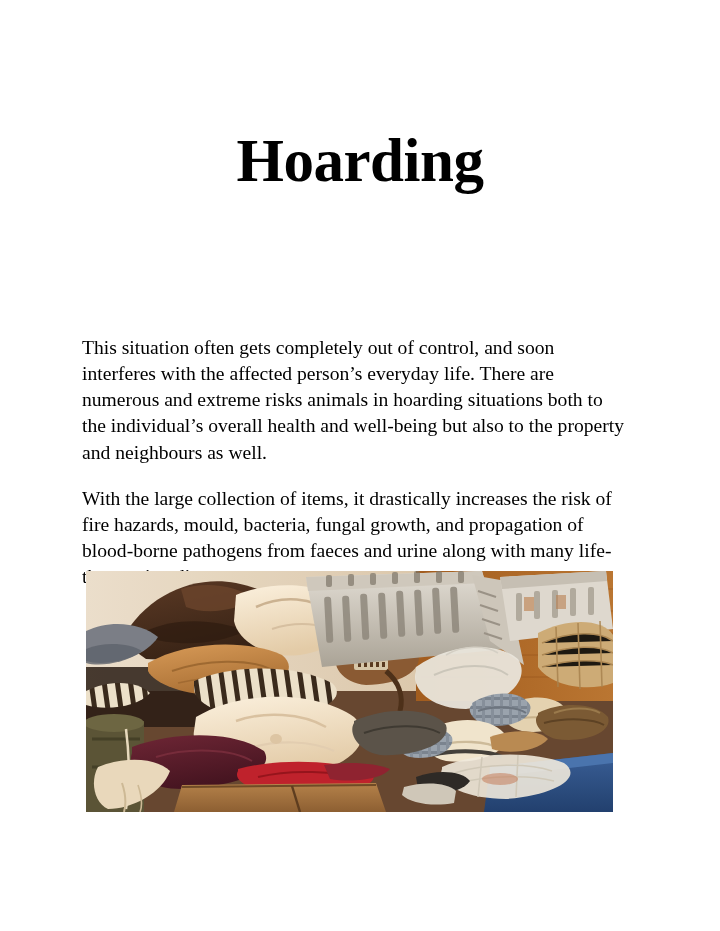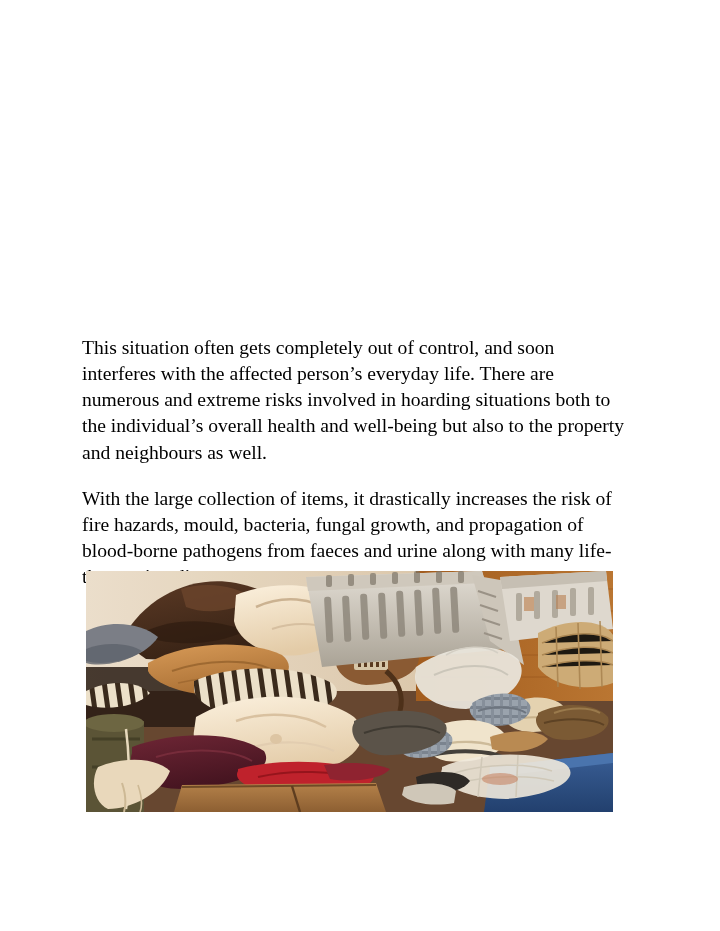--- a/index.html
+++ b/index.html
@@ -68,23 +68,24 @@
     overflow: hidden;
     background: #6b4a32;
   }
   .photo-frame svg { display: block; width: 527px; height: 241px; }
 </style>
 </head>
 <body>
 
 <div class="page">
 
-
-
-  <p class="body-copy" id="para-2">This situation often gets completely out of control, and soon interferes with the affected person’s everyday life. There are numerous and extreme risks involved in hoarding situations both to the individual’s overall health and well-being but also to the property and neighbours as well.</p>
+  <h1 class="doc-title">Hoarding</h1>
+
+
+  <p class="body-copy" id="para-2">This situation often gets completely out of control, and soon interferes with the affected person’s everyday life. There are numerous and extreme risks animals in hoarding situations both to the individual’s overall health and well-being but also to the property and neighbours as well.</p>
 
   <p class="body-copy" id="para-3">With the large collection of items, it drastically increases the risk of fire hazards, mould, bacteria, fungal growth, and propagation of blood-borne pathogens from faeces and urine along with many life-threatening diseases.</p>
 
   <div class="photo-frame">
     <svg viewBox="0 0 527 241" preserveAspectRatio="none">
       <defs>
         <linearGradient id="wallL" x1="0" y1="0" x2="1" y2="0">
           <stop offset="0%" stop-color="#f3e6d2"></stop>
           <stop offset="100%" stop-color="#e4cfb2"></stop>
         </linearGradient>

